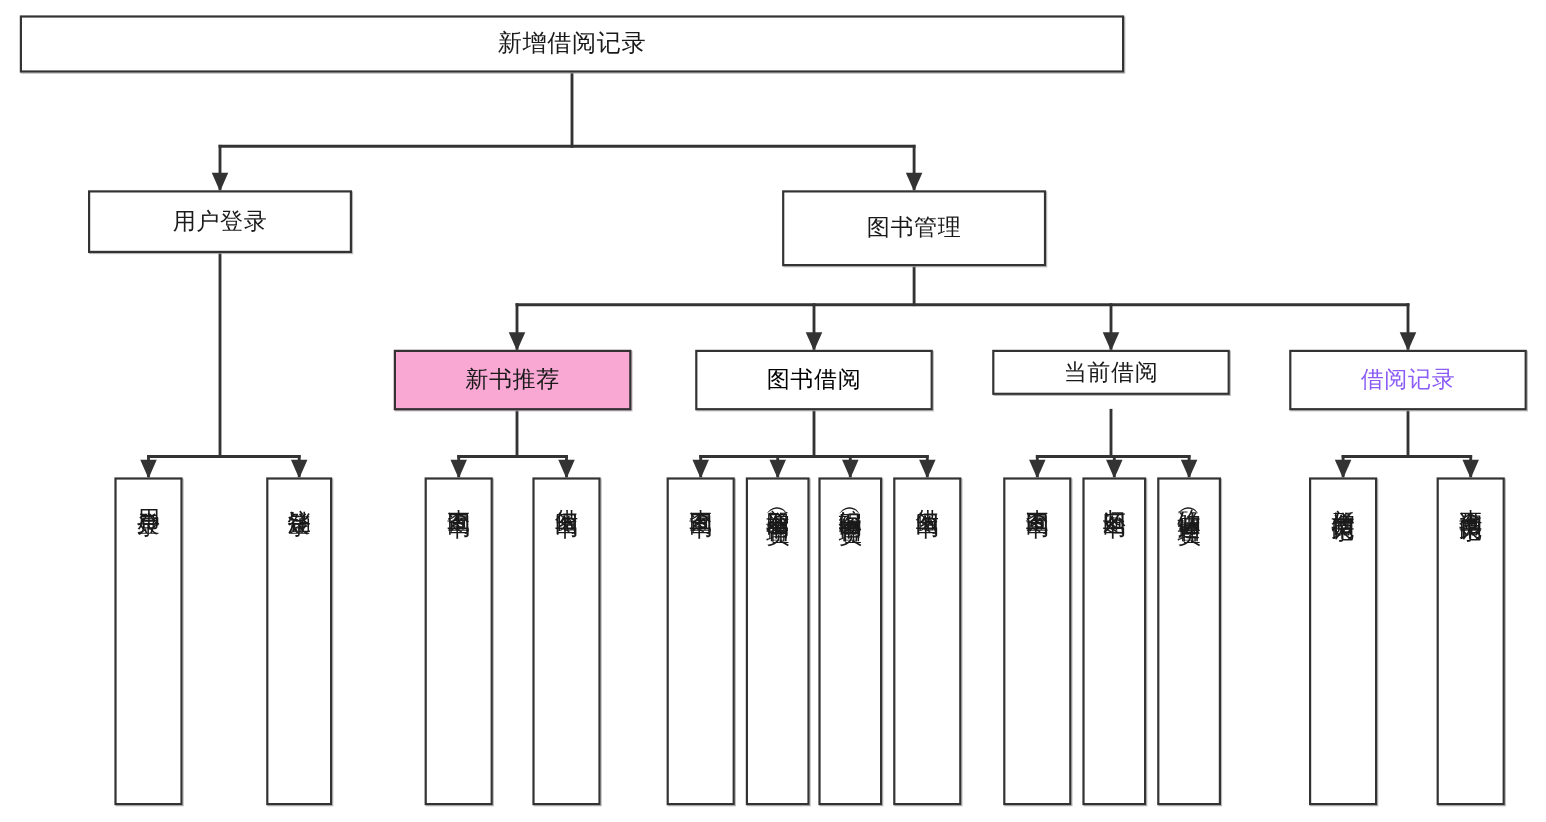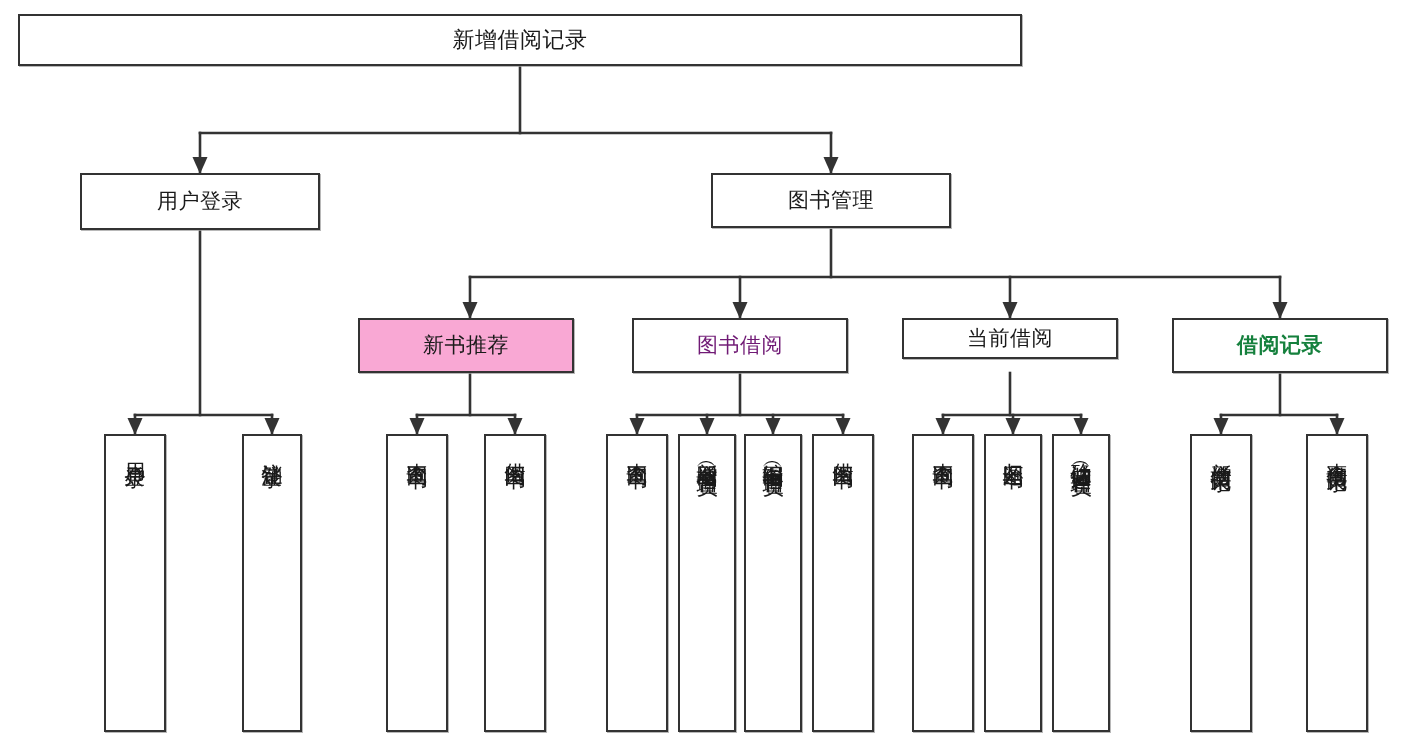--- a/index.html
+++ b/index.html
@@ -134,33 +134,33 @@
       <line x1="1337" y1="415" x2="1337" y2="433" stroke="#333333" stroke-width="2.6" stroke-linecap="square"></line>
       <polygon points="1329.5,418 1344.5,418 1337,435" fill="#333333"></polygon>
     </svg>
   <div id="nodes">
       <div class="node horiz root" id="node-root" style="left: 18px; top: 14px; width: 1004px; height: 52px; border-color: rgb(51, 51, 51); background: rgb(255, 255, 255); color: rgb(26, 26, 26);">
         <span class="label">新增借阅记录</span>
       </div>
       <div class="node horiz" id="node-login" style="left: 80px; top: 173px; width: 240px; height: 57px; border-color: rgb(51, 51, 51); background: rgb(255, 255, 255); color: rgb(26, 26, 26);">
         <span class="label">用户登录</span>
       </div>
-      <div class="node horiz" id="node-bookmgmt" style="left: 711px; top: 173px; width: 240px; height: 55px; border-color: rgb(51, 51, 51); background: rgb(255, 255, 255); color: rgb(26, 26, 26);">
+      <div class="node horiz" id="node-bookmgmt" style="left: 711px; top: 173px; width: 240px; height: 69px; border-color: rgb(51, 51, 51); background: rgb(255, 255, 255); color: rgb(26, 26, 26);">
         <span class="label">图书管理</span>
       </div>
       <div class="node horiz" id="node-newbook" style="left: 358px; top: 318px; width: 216px; height: 55px; border-color: rgb(51, 51, 51); background: #f9a8d4; color: rgb(26, 26, 26);">
         <span class="label">新书推荐</span>
       </div>
-      <div class="node horiz" id="node-borrow" style="left: 632px; top: 318px; width: 216px; height: 55px; border-color: rgb(51, 51, 51); background: rgb(255, 255, 255); color: #701a75;">
+      <div class="node horiz" id="node-borrow" style="left: 632px; top: 318px; width: 216px; height: 55px; border-color: rgb(51, 51, 51); background: rgb(255, 255, 255); color: #000000;">
         <span class="label">图书借阅</span>
       </div>
       <div class="node horiz" id="node-current" style="left: 902px; top: 318px; width: 216px; height: 41px; border-color: rgb(51, 51, 51); background: rgb(255, 255, 255); color: rgb(26, 26, 26);">
         <span class="label">当前借阅</span>
       </div>
-      <div class="node horiz" id="node-records" style="left: 1172px; top: 318px; width: 216px; height: 55px; border-color: rgb(51, 51, 51); background: rgb(255, 255, 255); color: #15803d; font-weight: bold;">
+      <div class="node horiz" id="node-records" style="left: 1172px; top: 318px; width: 216px; height: 55px; border-color: rgb(51, 51, 51); background: rgb(255, 255, 255); color: #8b5cf6;">
         <span class="label">借阅记录</span>
       </div>
       <div class="node vert" id="node-leaf-user-login" style="left: 104px; top: 434px; width: 62px; height: 298px; border-color: rgb(51, 51, 51); background: rgb(255, 255, 255); color: rgb(26, 26, 26);">
         <span class="label">用户登录</span>
       </div>
       <div class="node vert" id="node-leaf-user-logout" style="left: 242px; top: 434px; width: 60px; height: 298px; border-color: rgb(51, 51, 51); background: rgb(255, 255, 255); color: rgb(26, 26, 26);">
         <span class="label">注销登录</span>
       </div>
       <div class="node vert" id="node-leaf-nb-query" style="left: 386px; top: 434px; width: 62px; height: 298px; border-color: rgb(51, 51, 51); background: rgb(255, 255, 255); color: rgb(26, 26, 26);">
         <span class="label">查询图书</span>

